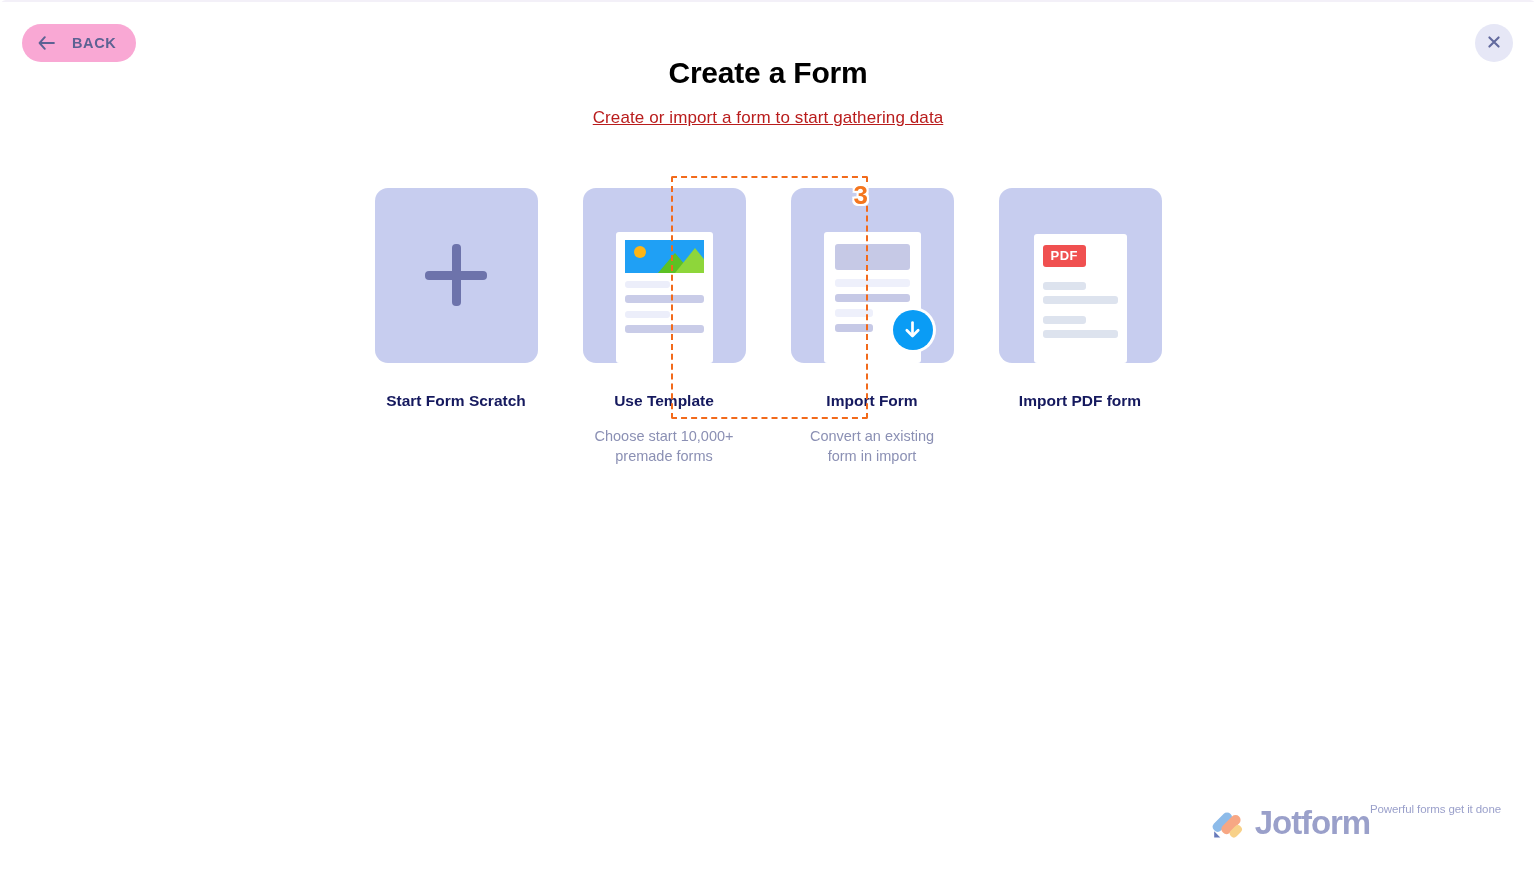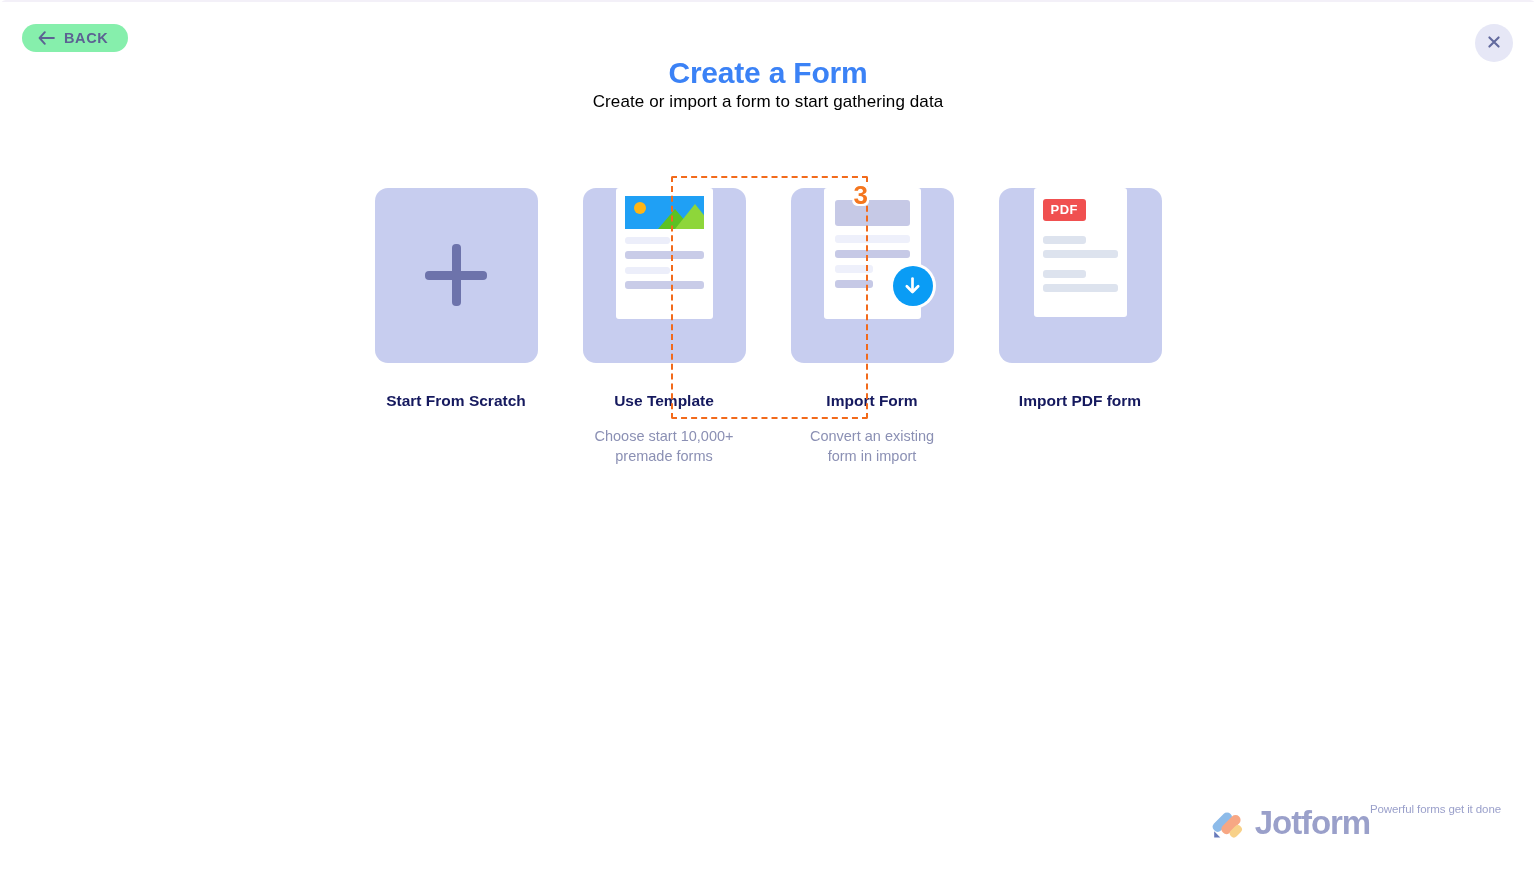--- a/index.html
+++ b/index.html
@@ -23,26 +23,26 @@
     top: 0; left: 0; right: 0;
     height: 2px;
     background: #f3f0f8;
   }
 
   
   .back-btn {
     position: absolute;
     left: 22px;
     top: 24px;
-    height: 28px;
+    height: 38px;
     padding: 0 20px 0 16px;
     display: flex;
     align-items: center;
-    gap: 9px;
-    background: #86efac;
+    gap: 17px;
+    background: #f9a8d4;
     border: none;
     border-radius: 19px;
     cursor: pointer;
   }
   .back-btn .arrow { display: block; width: 17px; height: 14px; }
   .back-label {
     font-size: 14.5px;
     font-weight: 700;
     letter-spacing: .6px;
     color: #5c6293;
@@ -68,28 +68,29 @@
   .header {
     position: absolute;
     top: 56px;
     left: 0;
     width: 100%;
     text-align: center;
   }
   .page-title {
     font-size: 30px;
     font-weight: 700;
-    color: #3b82f6;
+    color: #000000;
     letter-spacing: -0.2px;
   }
   .page-subtitle {
-    margin-top: 2px;
+    margin-top: 18px;
     font-size: 17px;
-    color: #000000;
+    color: #b91c1c;
     letter-spacing: .1px;
+    text-decoration: underline;
   }
 
   
   .cards {
     position: absolute;
     top: 188px;
     left: 0;
     width: 100%;
     display: flex;
     justify-content: center;
@@ -105,21 +106,21 @@
     cursor: pointer;
     position: relative;
   }
 
   .tile {
     width: 163px;
     height: 175px;
     background: #c7cdef;
     border-radius: 13px;
     display: flex;
-    align-items: flex-start;
+    align-items: flex-end;
     justify-content: center;
     position: relative;
     overflow: hidden;
   }
 
   .card-title {
     margin-top: 27px;
     font-size: 15.5px;
     font-weight: 700;
     color: #15195e;
@@ -301,21 +302,21 @@
 
 <div class="cards">
 
   <div class="card">
     <div class="tile">
       <span>
         <span class="plus-h"></span>
         <span class="plus-v"></span>
       </span>
     </div>
-    <div class="card-title">Start From Scratch</div>
+    <div class="card-title">Start Form Scratch</div>
   </div>
 
   <div class="card">
     <div class="tile">
       <div class="doc tpl-doc">
         <div class="tpl-img">
           <span class="tpl-sun"></span>
           <span class="tpl-hill-a"></span>
           <span class="tpl-hill-b"></span>
         </div>

